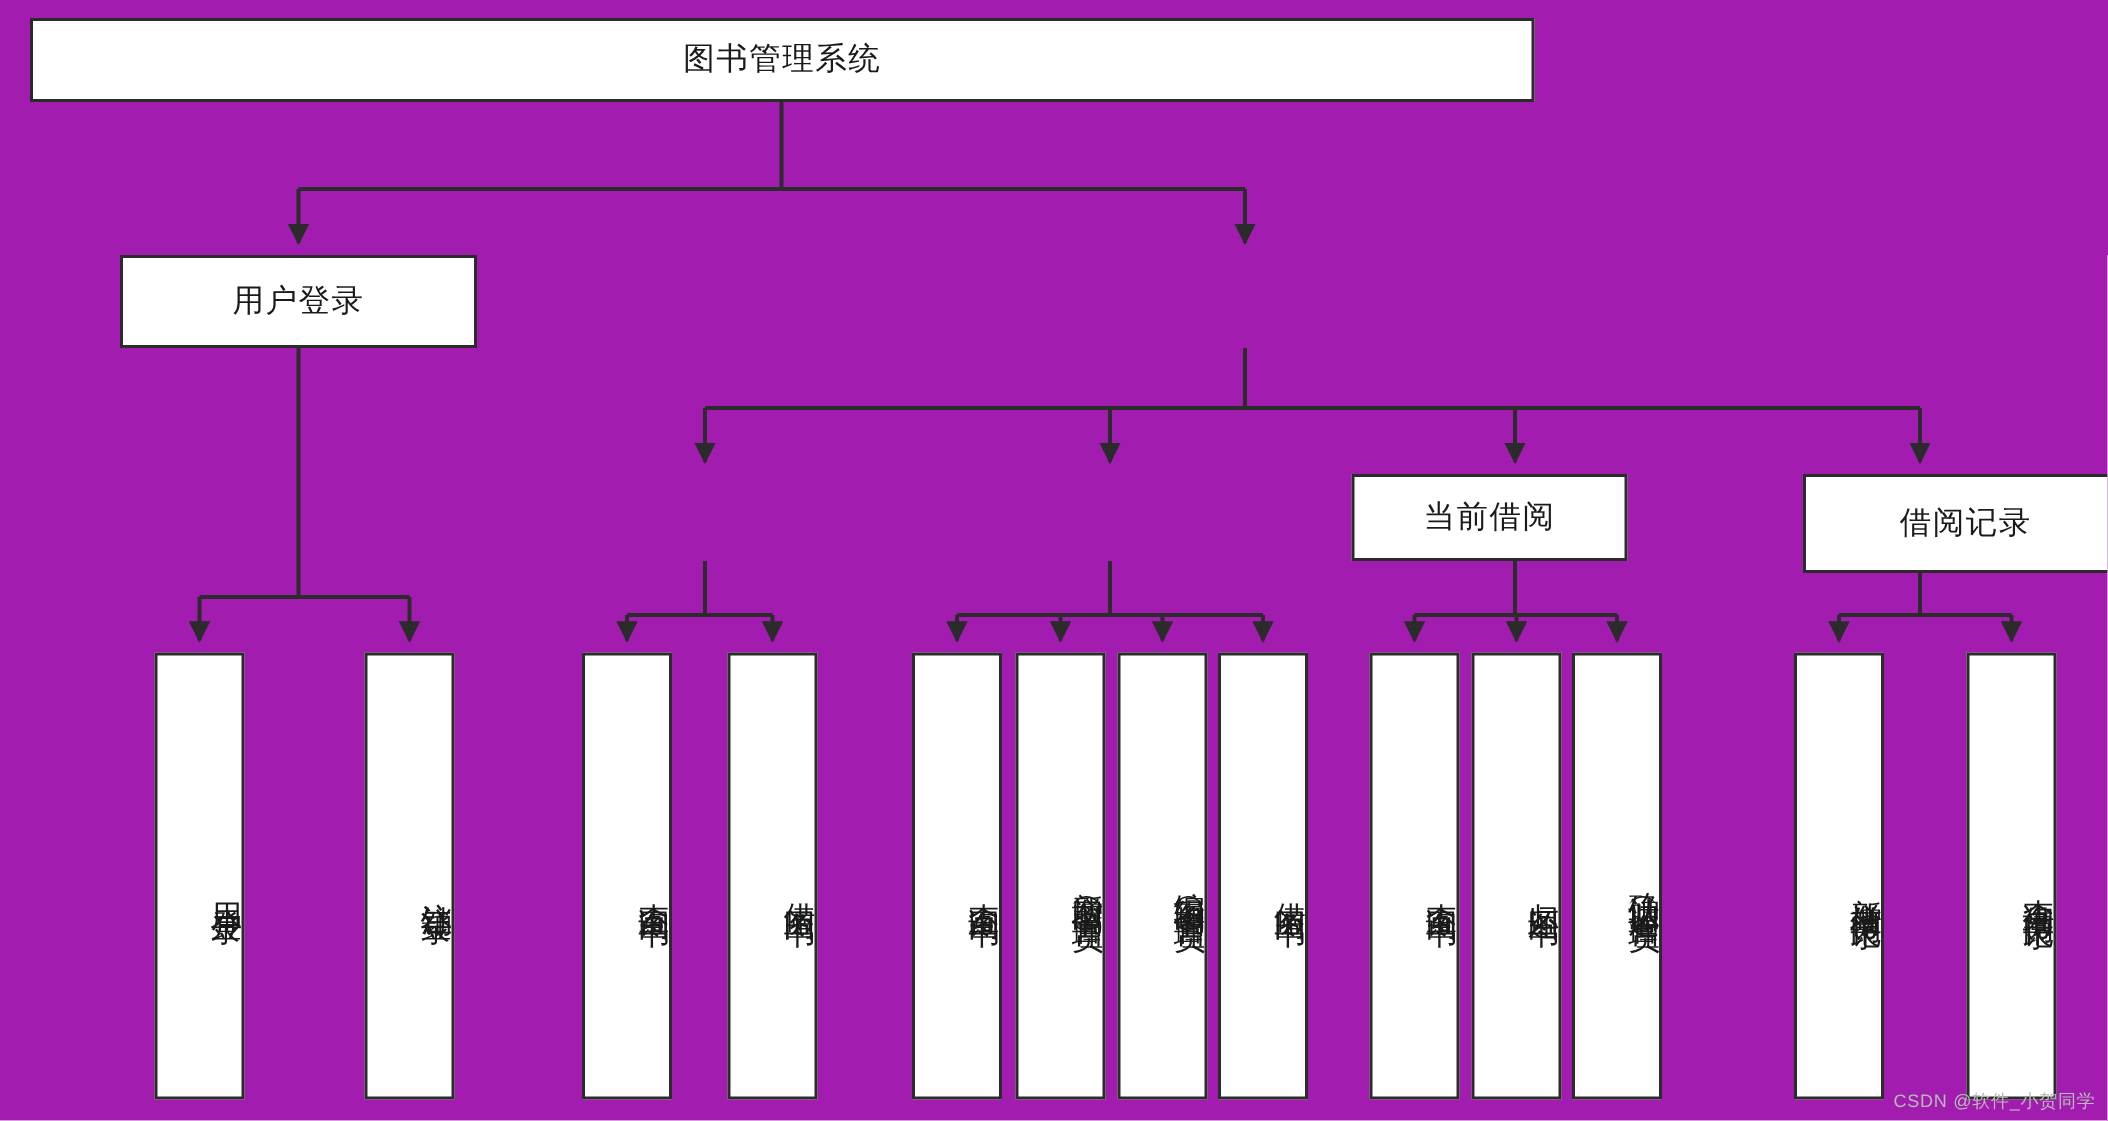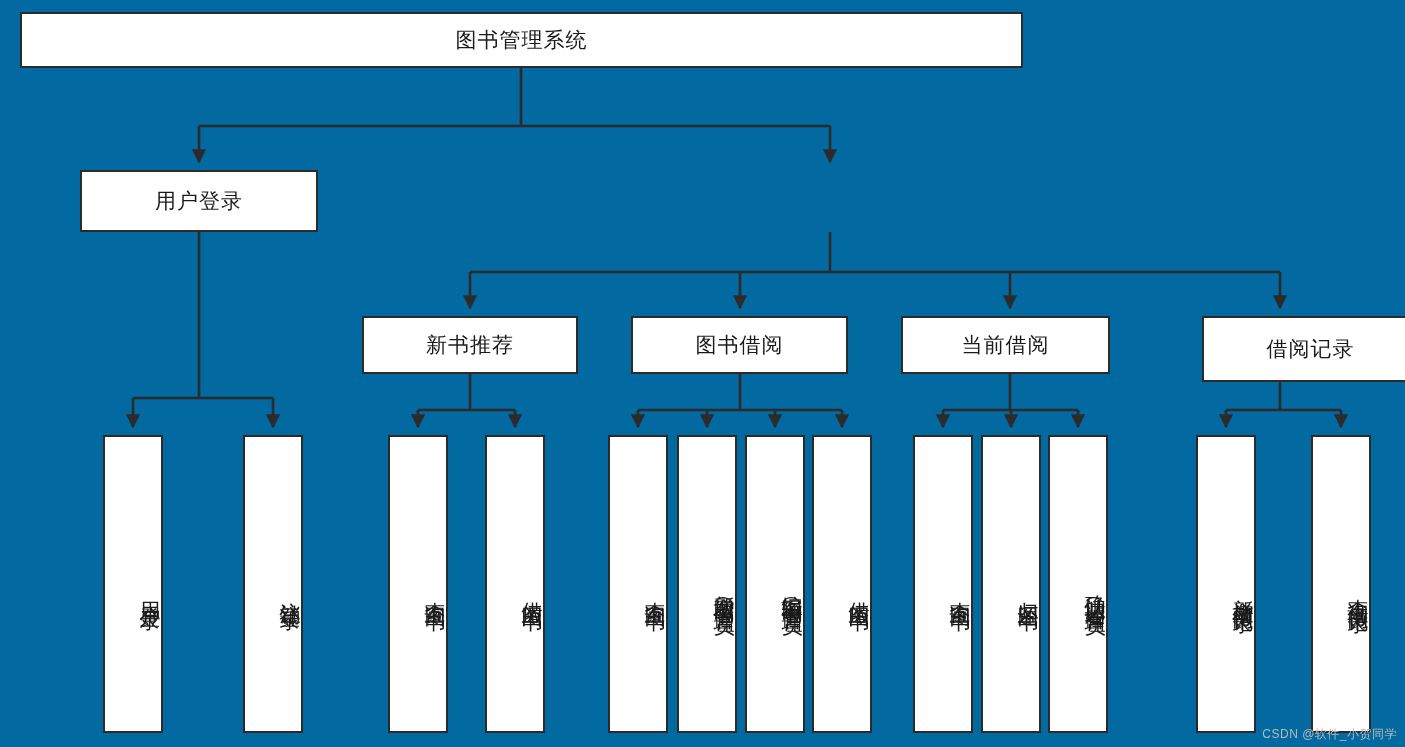--- a/index.html
+++ b/index.html
@@ -8,21 +8,21 @@
     padding: 0;
     background: #ffffff;
   }
   body {
     font-family: "Liberation Sans", "DejaVu Sans", sans-serif;
   }
   #canvas {
     position: relative;
     width: 1405px;
     height: 747px;
-    background: #0369a1;
+    background: #a21caf;
     overflow: hidden;
   }
   #edges {
     position: absolute;
     left: 0;
     top: 0;
     width: 1405px;
     height: 747px;
     pointer-events: none;
   }
@@ -122,27 +122,21 @@
   </svg>
 
   <div class="node" id="node-root" style="left: 20px; top: 12px; width: 1003px; height: 56px;">
     <span>图书管理系统</span>
   </div>
 
   <div class="node" id="node-l2-0" style="left: 80px; top: 170px; width: 238px; height: 62px;">
     <span>用户登录</span>
   </div>
 
-  <div class="node" id="node-l3-0" style="left: 362px; top: 316px; width: 216px; height: 58px;">
-    <span>新书推荐</span>
-  </div>
-  <div class="node" id="node-l3-1" style="left: 631px; top: 316px; width: 217px; height: 58px;">
-    <span>图书借阅</span>
-  </div>
-  <div class="node" id="node-l3-2" style="left: 901px; top: 316px; width: 209px; height: 58px;">
+  <div class="node" id="node-l3-2" style="left: 901px; top: 316px; width: 184px; height: 58px;">
     <span>当前借阅</span>
   </div>
   <div class="node" id="node-l3-3" style="left: 1202px; top: 316px; width: 217px; height: 66px;">
     <span>借阅记录</span>
   </div>
 
   <div class="node leaf" id="node-leaf-0" style="left: 103px; top: 435px; width: 60px; height: 298px;">
     <span class="vlabel">用户登录</span>
   </div>
   <div class="node leaf" id="node-leaf-1" style="left: 243px; top: 435px; width: 60px; height: 298px;">

